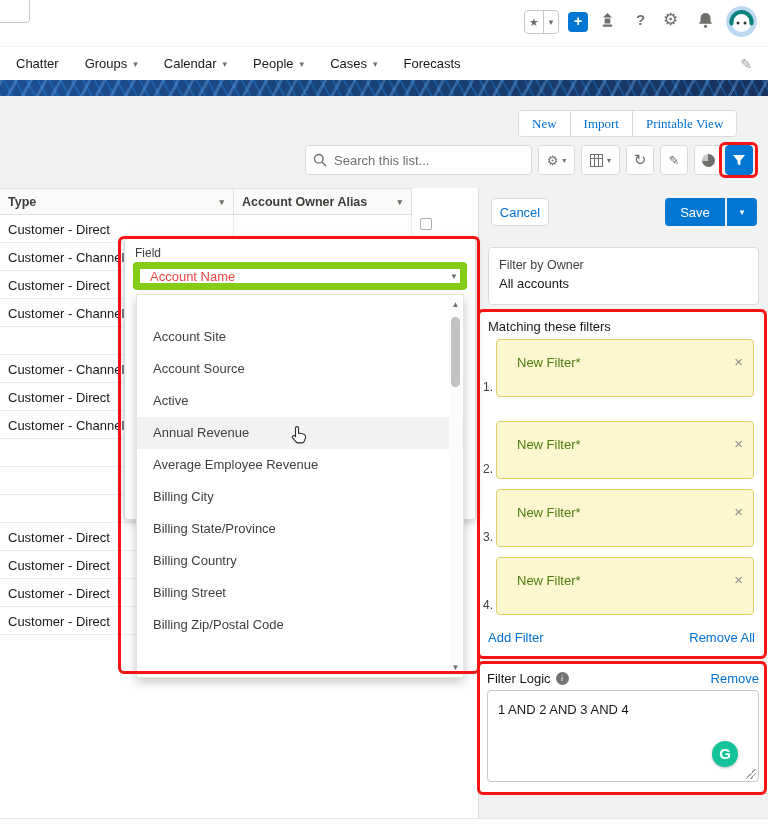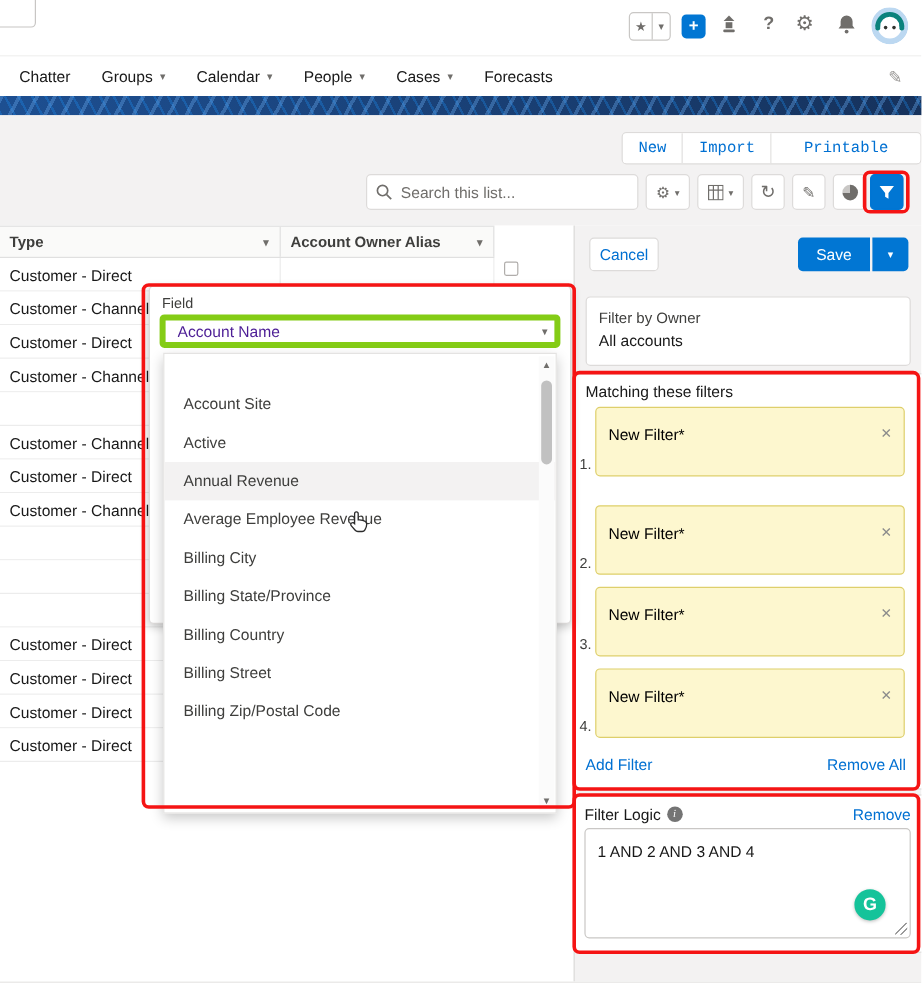--- a/index.html
+++ b/index.html
@@ -29,21 +29,21 @@
     background-image:repeating-linear-gradient(118deg,rgba(96,160,228,.4) 0 3px,transparent 3px 13px),
                      repeating-linear-gradient(62deg,rgba(27,150,255,.28) 0 2px,transparent 2px 10px),
                      linear-gradient(90deg,#1d4f91,#16325c)}
 
   
   .content-top{position:absolute;left:0;top:96px;width:768px;height:92px;background:#f3f2f2}
   .left-white{position:absolute;left:0;top:188px;width:478px;height:630px;background:#fff}
   .bottom-strip{position:absolute;left:0;top:818px;width:768px;height:16px;background:#fff;border-top:1px solid #e6e5e4}
 
   .action-group{position:absolute;left:518px;top:110px;height:27px;display:flex;background:#fff;border:1px solid #dddbda;border-radius:4px;overflow:hidden}
-  .abtn{padding:0 13px;font-size:13px;color:#0070d2;line-height:25px;background:#fff;border:none;border-right:1px solid #dddbda;cursor:pointer;font-family:Liberation Mono, monospace}
+  .abtn{padding:0 13px;font-size:13px;color:#0070d2;line-height:25px;background:#fff;border:none;border-right:1px solid #dddbda;cursor:pointer;font-family:Liberation Serif, serif}
   .abtn:last-child{border-right:none}
 
   .search-box{position:absolute;left:305px;top:145px;width:227px;height:30px;background:#fff;border:1px solid #dddbda;border-radius:4px;font-size:13px;color:#000000;padding:0 8px 0 28px;font-family:inherit}
   .search-box::placeholder{color:#706e6b}
   .search-mag{position:absolute;left:313px;top:153px}
 
   .tool-btn{position:absolute;top:145px;height:30px;background:#fff;border:1px solid #dddbda;border-radius:4px;display:flex;align-items:center;justify-content:center;gap:4px;color:#706e6b;font-size:13px}
   .tb1{left:538px;width:37px}.tb2{left:581px;width:39px}.tb3{left:626px;width:28px;font-size:15px}
   .tb4{left:660px;width:28px}.tb5{left:694px;width:28px}
   .tb6{left:725px;width:28px;background:#0176d3;border-color:#0176d3}
@@ -56,21 +56,21 @@
   .th .sortc{position:absolute;right:9px;top:8px;font-size:9px;color:#706e6b}
   .th1{width:234px}.th2{width:178px}
   .tbody{position:absolute;left:0;top:215px;width:412px;border-right:1px solid #ececec}
   .tr{height:28px;border-bottom:1px solid #ececec;font-size:13px;color:#181818;padding:7px 8px 0;background:#fff}
   .col-sep{position:absolute;left:233px;top:215px;width:1px;height:420px;background:#ececec}
   .row-checkbox{position:absolute;left:420px;top:218px;width:12px;height:12px;border:1px solid #b0adab;border-radius:2px;background:#fff}
 
   
   .popover{position:absolute;left:124px;top:238px;width:352px;height:282px;background:#fff;border:1px solid #dddbda;border-radius:4px;box-shadow:0 2px 8px rgba(0,0,0,.22);z-index:5}
   .field-label{position:absolute;left:10px;top:7px;font-size:12px;color:#3e3e3c}
-  .combobox{position:absolute;left:8px;right:8px;top:23px;height:28px;background:#fff;border:5px solid #84cc16;border-radius:4px;font-size:13px;color:#4c1d95;padding:0 24px 0 10px;font-family:inherit}
+  .combobox{position:absolute;left:8px;right:8px;top:23px;height:28px;background:#fff;border:7px solid #84cc16;border-radius:4px;font-size:13px;color:#ef4444;padding:0 24px 0 10px;font-family:inherit}
   .combo-caret{position:absolute;right:17px;top:33px;font-size:8px;color:#706e6b}
 
   .options{position:absolute;left:136px;top:294px;width:328px;height:384px;background:#fff;border:1px solid #e4e3e2;box-shadow:0 4px 10px rgba(0,0,0,.22);z-index:6;padding-top:26px}
   .opt{height:32px;line-height:32px;padding-left:16px;font-size:13px;color:#3e3e3c;white-space:nowrap}
   .opt.hl{background:#f3f2f2}
   .scrollbar{position:absolute;right:1px;top:2px;bottom:2px;width:13px;background:#fbfbfb}
   .sc-arrow{position:absolute;left:0;width:13px;text-align:center;font-size:8px;color:#706e6b}
   .sc-up{top:3px}.sc-down{bottom:3px}
   .sc-thumb{position:absolute;left:2px;top:20px;width:9px;height:70px;background:#c1c1c1;border-radius:5px}
 
@@ -82,21 +82,21 @@
   .btn-save{position:absolute;left:186px;top:10px;width:60px;height:28px;background:#0176d3;border:none;border-radius:4px 0 0 4px;color:#fff;font-size:13px;font-family:inherit}
   .btn-save-caret{position:absolute;left:248px;top:10px;width:30px;height:28px;background:#0176d3;border:none;border-radius:0 4px 4px 0;color:#fff;font-size:9px;font-family:inherit}
   .owner-card{position:absolute;left:9px;top:59px;width:271px;height:58px;background:#fff;border:1px solid #dddbda;border-radius:4px;padding:10px}
   .owner-label{font-size:12.5px;color:#3e3e3c}
   .owner-value{font-size:13px;color:#181818;margin-top:4px}
 
   .matching{position:absolute;left:0;top:123px;width:290px;height:347px;background:#fff;border-top:1px solid #dddbda;border-bottom:1px solid #dddbda}
   .sec-title{position:absolute;left:9px;top:7px;font-size:13px;color:#181818}
   .fcard{position:absolute;left:17px;width:258px;height:58px;background:#fdf7cf;border:1px solid #decf6b;border-radius:4px}
   .fc1{top:27px}.fc2{top:109px}.fc3{top:177px}.fc4{top:245px}
-  .fcard .flabel{position:absolute;left:10px;top:15px;font-size:13px;color:#000000}
+  .fcard .flabel{position:absolute;left:20px;top:15px;font-size:13px;color:#4d7c0f}
   .fcard .fclose{position:absolute;right:10px;top:13px;font-size:15px;color:#8c8c8c}
   .fnum{position:absolute;left:4px;font-size:12px;color:#3e3e3c}
   .fn1{top:68px}.fn2{top:150px}.fn3{top:218px}.fn4{top:286px}
   .link{font-size:13px;color:#0070d2;text-decoration:none}
   .add-link{position:absolute;left:9px;top:318px}
   .removeall-link{position:absolute;right:14px;top:318px}
 
   .logic{position:absolute;left:0;top:474px;width:290px;height:132px;background:#fff;border-top:1px solid #dddbda;border-bottom:1px solid #dddbda}
   .logic-title{position:absolute;left:8px;top:8px;font-size:13px;color:#181818;display:flex;align-items:center;gap:5px}
   .info-dot{display:inline-block;width:13px;height:13px;border-radius:50%;background:#747474;color:#fff;font-size:9px;line-height:13px;text-align:center;font-style:italic;font-family:"Liberation Serif",serif}
@@ -307,20 +307,21 @@
   </div>
 
   <div class="popover">
     <div class="field-label">Field</div>
     <input class="combobox" type="text" value="Account Name" style="">
     <span class="combo-caret">▼</span>
   </div>
 
   <div class="options">
     <div class="opt">Account Site</div>
+    <div class="opt">Account Source</div>
     <div class="opt">Active</div>
     <div class="opt hl">Annual Revenue</div>
     <div class="opt">Average Employee Revenue</div>
     <div class="opt">Billing City</div>
     <div class="opt">Billing State/Province</div>
     <div class="opt">Billing Country</div>
     <div class="opt">Billing Street</div>
     <div class="opt">Billing Zip/Postal Code</div>
     <div class="scrollbar">
       <span class="sc-arrow sc-up">▲</span>

